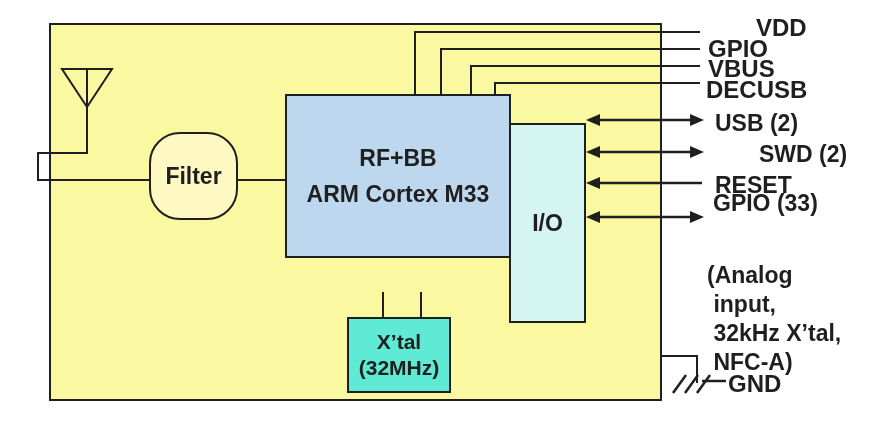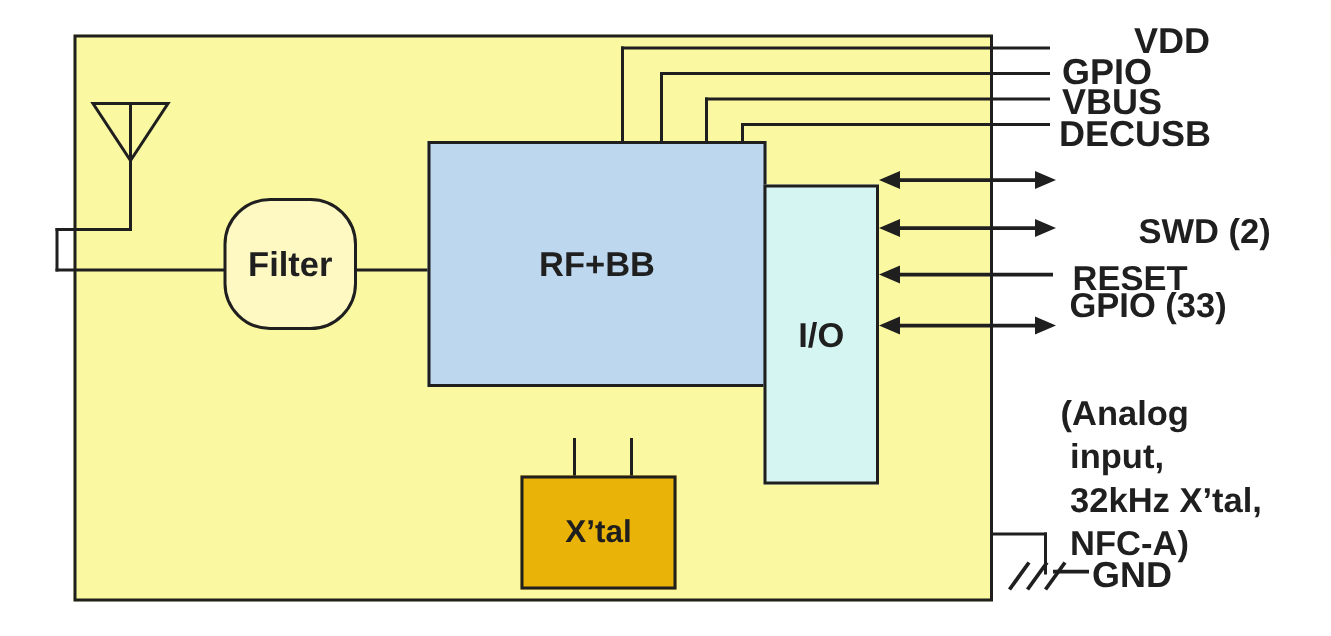--- a/index.html
+++ b/index.html
@@ -23,21 +23,21 @@
     position:absolute;
     border:2px solid #1f1f1f;
     box-sizing:border-box;
     display:flex;flex-direction:column;
     align-items:center;justify-content:center;
     text-align:center;
   }
   .box-filter{left:149px;top:132px;width:89px;height:88px;background:#fef9c3;font-size:23px;border-radius:31px;}
   .box-core{left:285px;top:94px;width:226px;height:164px;background:#bdd7ee;font-size:23px;line-height:36px;}
   .box-io{left:509px;top:94px;width:77px;height:200px;background:#d5f5f3;font-size:23px;margin-top:29px;}
-  .box-xtal{left:347px;top:317px;width:104px;height:76px;background:#eab308;font-size:21px;line-height:26px;}
+  .box-xtal{left:347px;top:317px;width:104px;height:76px;background:#5eead4;font-size:21px;line-height:26px;}
   .wire{position:absolute;background:#1f1f1f;}
   .lbl{position:absolute;white-space:nowrap;}
   .fs24{font-size:24px;}
   .fs23{font-size:23px;}
   .note{white-space:pre;line-height:29px;margin-top:28px;}
   svg{position:absolute;overflow:visible;}
 </style>
 </head>
 <body>
 
@@ -55,20 +55,21 @@
   <div class="wire" style="left:37px;top:179px;width:114px;height:2px;"></div>
 
   <div class="box box-filter">
     <span>Filter</span>
   </div>
 
   <div class="wire" style="left:236px;top:179px;width:51px;height:2px;"></div>
 
   <div class="box box-core">
     <span>RF+BB</span>
+    <span>ARM Cortex M33</span>
   </div>
 
   <div class="box box-io">
     <span>I/O</span>
   </div>
 
   <div class="wire" style="left:414px;top:31px;width:2px;height:64px;"></div>
   <div class="wire" style="left:414px;top:31px;width:286px;height:2px;"></div>
   <div class="wire" style="left:440px;top:48px;width:2px;height:47px;"></div>
   <div class="wire" style="left:440px;top:48px;width:260px;height:2px;"></div>
@@ -94,36 +95,38 @@
   <svg style="left:584px;top:209px;" width="122" height="16" viewBox="0 0 122 16">
     <line x1="8" y1="8" x2="114" y2="8" stroke="#1f1f1f" stroke-width="2.5"></line>
     <polygon points="2,8 16,2 16,14" fill="#1f1f1f"></polygon>
     <polygon points="120,8 106,2 106,14" fill="#1f1f1f"></polygon>
   </svg>
 
   <div class="wire" style="left:382px;top:292px;width:2px;height:26px;"></div>
   <div class="wire" style="left:420px;top:292px;width:2px;height:26px;"></div>
   <div class="box box-xtal">
     <span>X’tal</span>
+    <span>(32MHz)</span>
   </div>
 
   <div class="wire" style="left:660px;top:355px;width:38px;height:2px;"></div>
   <div class="wire" style="left:696px;top:355px;width:2px;height:28px;"></div>
   <svg style="left:666px;top:368px;" width="64" height="30" viewBox="0 0 64 30">
     <line x1="7" y1="25" x2="20" y2="7" stroke="#1f1f1f" stroke-width="2.5"></line>
     <line x1="19" y1="25" x2="32" y2="7" stroke="#1f1f1f" stroke-width="2.5"></line>
     <line x1="31" y1="25" x2="44" y2="7" stroke="#1f1f1f" stroke-width="2.5"></line>
     <line x1="36" y1="13" x2="60" y2="13" stroke="#1f1f1f" stroke-width="2.5"></line>
   </svg>
 
   <div class="lbl fs24" style="left:708px;top:14px;margin-left:48px;">VDD</div>
   <div class="lbl fs24" style="left:708px;top:35px;">GPIO</div>
   <div class="lbl fs24" style="left:708px;top:55px;">VBUS</div>
   <div class="lbl fs24" style="left:706px;top:76px;">DECUSB</div>
 
+  <div class="lbl fs23" style="left:715px;top:110px;">USB (2)</div>
   <div class="lbl fs23" style="left:715px;top:141px;margin-left:44px;">SWD (2)</div>
   <div class="lbl fs23" style="left:715px;top:172px;text-align:center;">RESET</div>
   <div class="lbl fs23" style="left:713px;top:190px;">GPIO (33)</div>
   <div class="lbl fs23 note" style="left:707px;top:233px;">(Analog
  input,
  32kHz X’tal,
  NFC-A)</div>
 
   <div class="lbl fs24" style="left:728px;top:370px;">GND</div>
 

